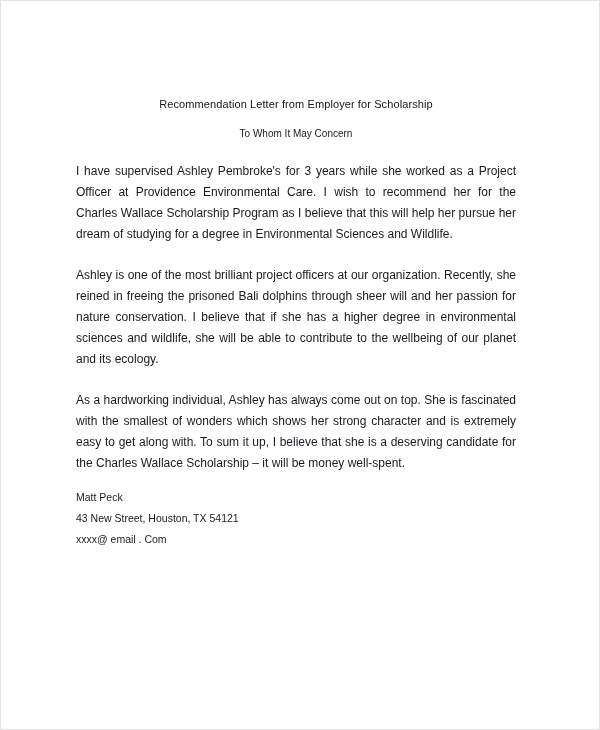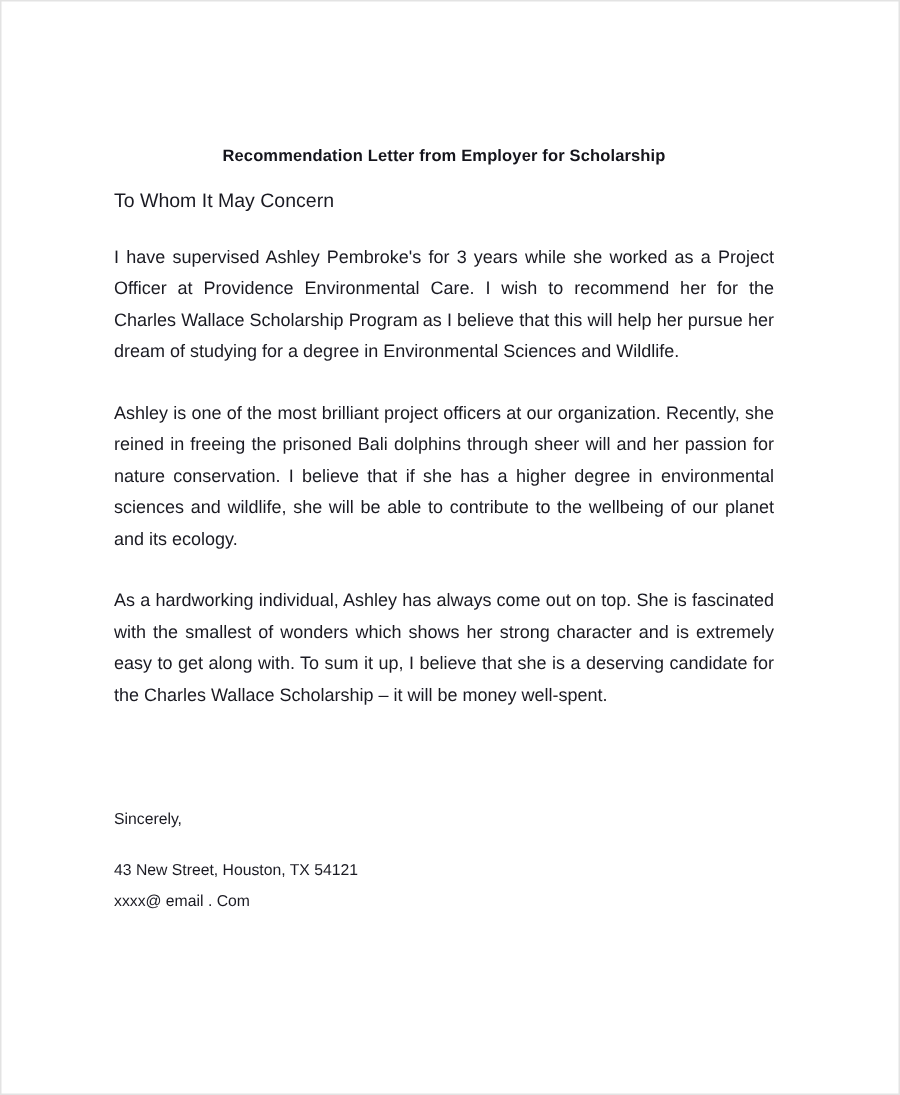--- a/index.html
+++ b/index.html
@@ -20,34 +20,35 @@
     overflow: hidden;
   }
   .sheet {
     position: absolute;
     left: 75px;
     top: 0;
     width: 440px;
   }
   .letter-title {
     font-size: 11px;
-    font-weight: bold;
+    font-weight: normal;
     color: #15151c;
     text-align: center;
     letter-spacing: 0.1px;
     margin: 0;
     padding-top: 96px;
     line-height: 14px;
   }
   .salutation {
-    font-size: 13px;
+    font-size: 10px;
     color: #1a1a22;
     margin: 0;
     padding-top: 16px;
     line-height: 14px;
+    text-align: center;
   }
   .body-para {
     font-size: 12px;
     color: #1a1a22;
     text-align: justify;
     text-justify: inter-word;
     line-height: 21px;
     margin: 0;
     padding-top: 20px;
   }
@@ -81,23 +82,21 @@
 
     <p class="salutation">To Whom It May Concern</p>
 
     <p class="body-para">I have supervised Ashley Pembroke's for 3 years while she worked as a Project Officer at Providence Environmental Care. I wish to recommend her for the Charles Wallace Scholarship Program as I believe that this will help her pursue her dream of studying for a degree in Environmental Sciences and Wildlife.</p>
 
     <p class="body-para">Ashley is one of the most brilliant project officers at our organization. Recently, she reined in freeing the prisoned Bali dolphins through sheer will and her passion for nature conservation. I believe that if she has a higher degree in environmental sciences and wildlife, she will be able to contribute to the wellbeing of our planet and its ecology.</p>
 
     <p class="body-para">As a hardworking individual, Ashley has always come out on top. She is fascinated with the smallest of wonders which shows her strong character and is extremely easy to get along with. To sum it up, I believe that she is a deserving candidate for the Charles Wallace Scholarship – it will be money well-spent.</p>
 
 
-    <div class="closing-block">
-      <p class="closing-line">Sincerely,</p>
-    </div>
 
     <div class="signature-block">
+      <p class="sig-line">Matt Peck</p>
       <p class="sig-line">43 New Street, Houston, TX 54121</p>
       <p class="sig-line">xxxx@ email . Com</p>
     </div>
 
   </div>
 </div>
 
 </body></html>

